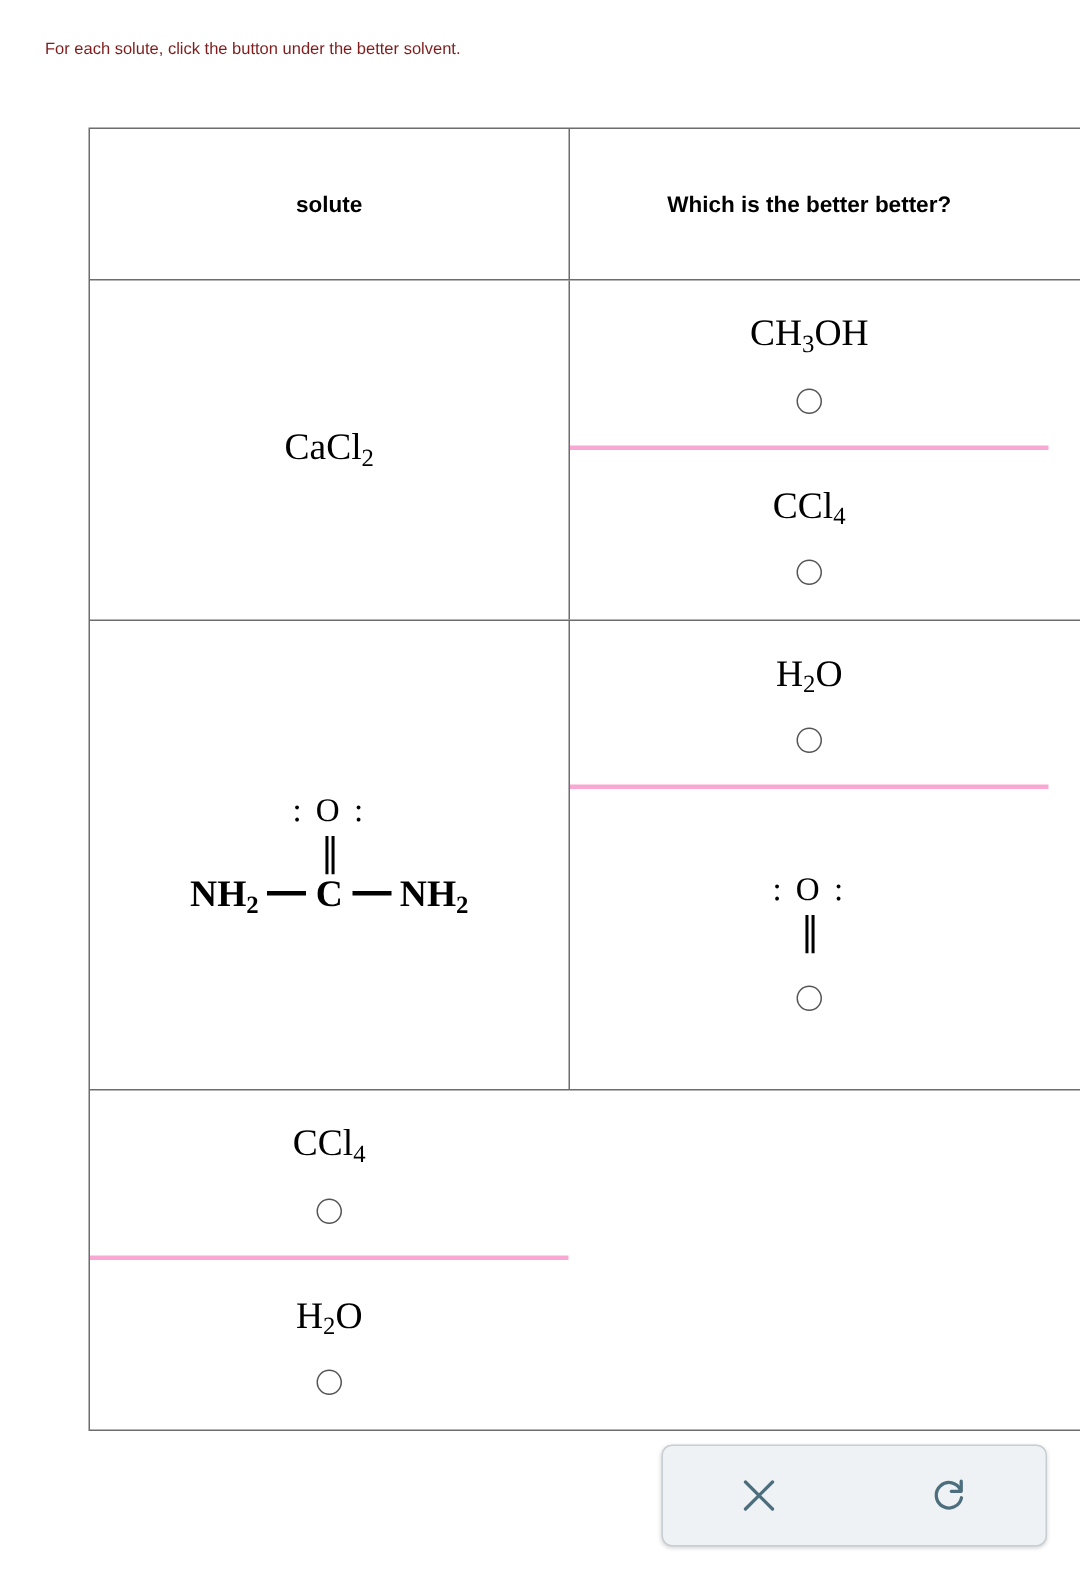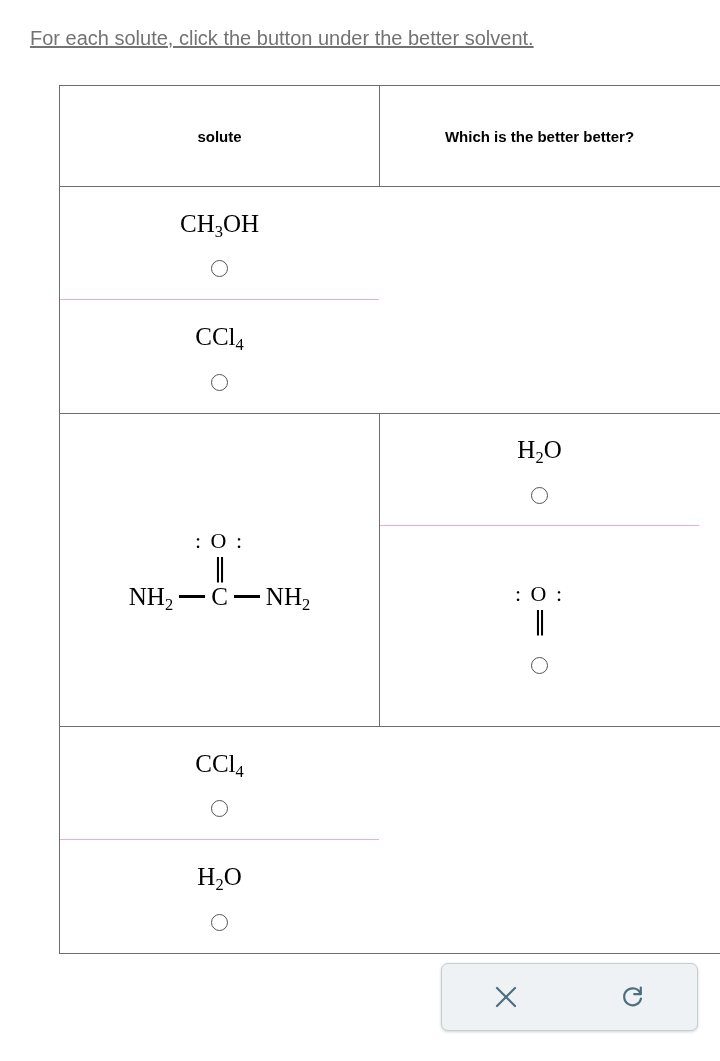--- a/index.html
+++ b/index.html
@@ -12,24 +12,23 @@
     height: 1061px;
     position: relative;
     font-family: "Liberation Sans", sans-serif;
     color: #000000;
     overflow: hidden;
   }
   .instruction {
     position: absolute;
     left: 30px;
     top: 27px;
-    font-size: 20px;
-    color: #737373;
+    font-size: 11px;
+    color: #7f1d1d;
     font-family: "Liberation Sans", sans-serif;
-    text-decoration: underline;
   }
   .table {
     position: absolute;
     left: 59px;
     top: 85px;
     width: 676px;
     border: 1px solid #6d6d6d;
     box-sizing: border-box;
     display: flex;
     flex-direction: column;
@@ -58,21 +57,21 @@
   .header-row .cell-solvents {
     height: 100px;
     font-weight: bold;
     font-size: 15px;
     align-items: center;
     justify-content: center;
     display: flex;
   }
   .solvent-opt {
     box-sizing: border-box;
-    border-bottom: 1px solid #f9a8d4;
+    border-bottom: 3px solid #f9a8d4;
     display: flex;
     flex-direction: column;
     align-items: center;
     justify-content: center;
     padding: 14px 0 12px 0;
   }
   .solvent-opt:last-child { border-bottom: none; }
   .formula {
     font-family: "Liberation Serif", serif;
     font-size: 25px;
@@ -109,20 +108,21 @@
     letter-spacing: -1px;
     line-height: 1;
     margin: 3px 0 3px 0;
     display: block;
     font-family: "Liberation Sans", sans-serif;
   }
   .lewis .chain {
     display: block;
     margin-top: 2px;
     white-space: nowrap;
+    font-weight: bold;
   }
   .lewis .chain .dash {
     display: inline-block;
     width: 26px;
     height: 3px;
     background: #000;
     vertical-align: 0.28em;
     margin: 0 6px;
   }
   .big-paren {
@@ -161,20 +161,23 @@
 <div class="instruction">For each solute, click the button under the better solvent.</div>
 
 <div class="table">
 
   <div class="row header-row">
     <div class="cell-solute">solute</div>
     <div class="cell-solvents">Which is the better better?</div>
   </div>
 
   <div class="row">
+    <div class="cell-solute">
+      <span class="formula">CaCl<sub>2</sub></span>
+    </div>
     <div class="cell-solvents">
       <div class="solvent-opt" style="height:113px;">
         <span class="formula">CH<sub>3</sub>OH</span>
         <span class="radio"></span>
       </div>
       <div class="solvent-opt" style="height:113px;">
         <span class="formula">CCl<sub>4</sub></span>
         <span class="radio"></span>
       </div>
     </div>

